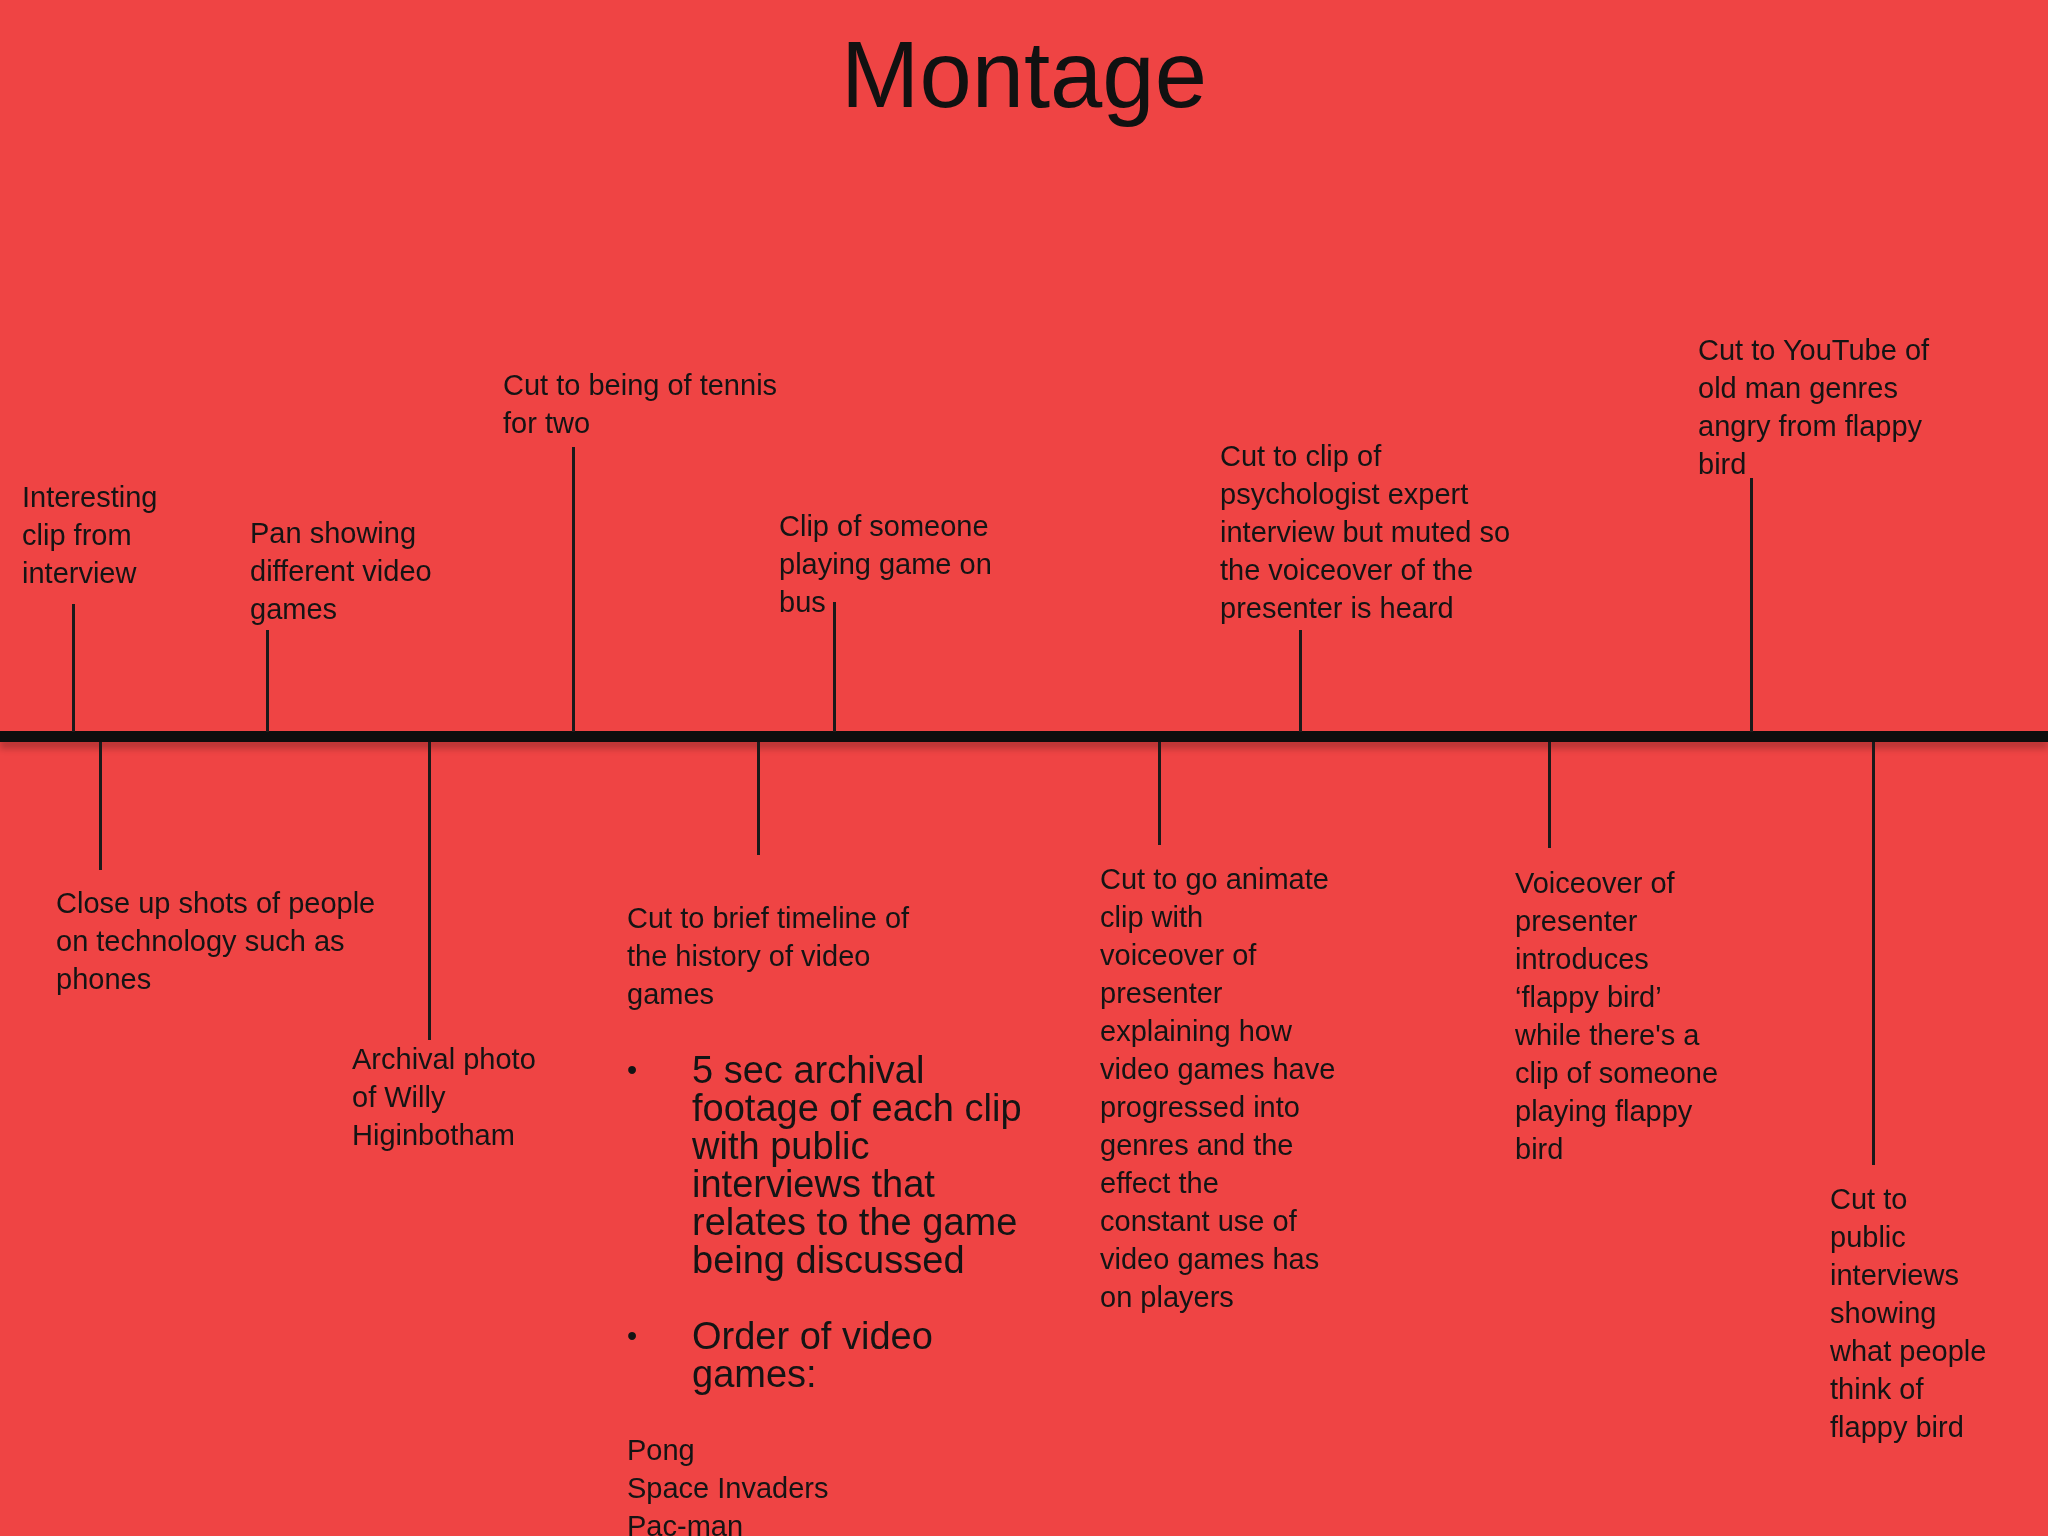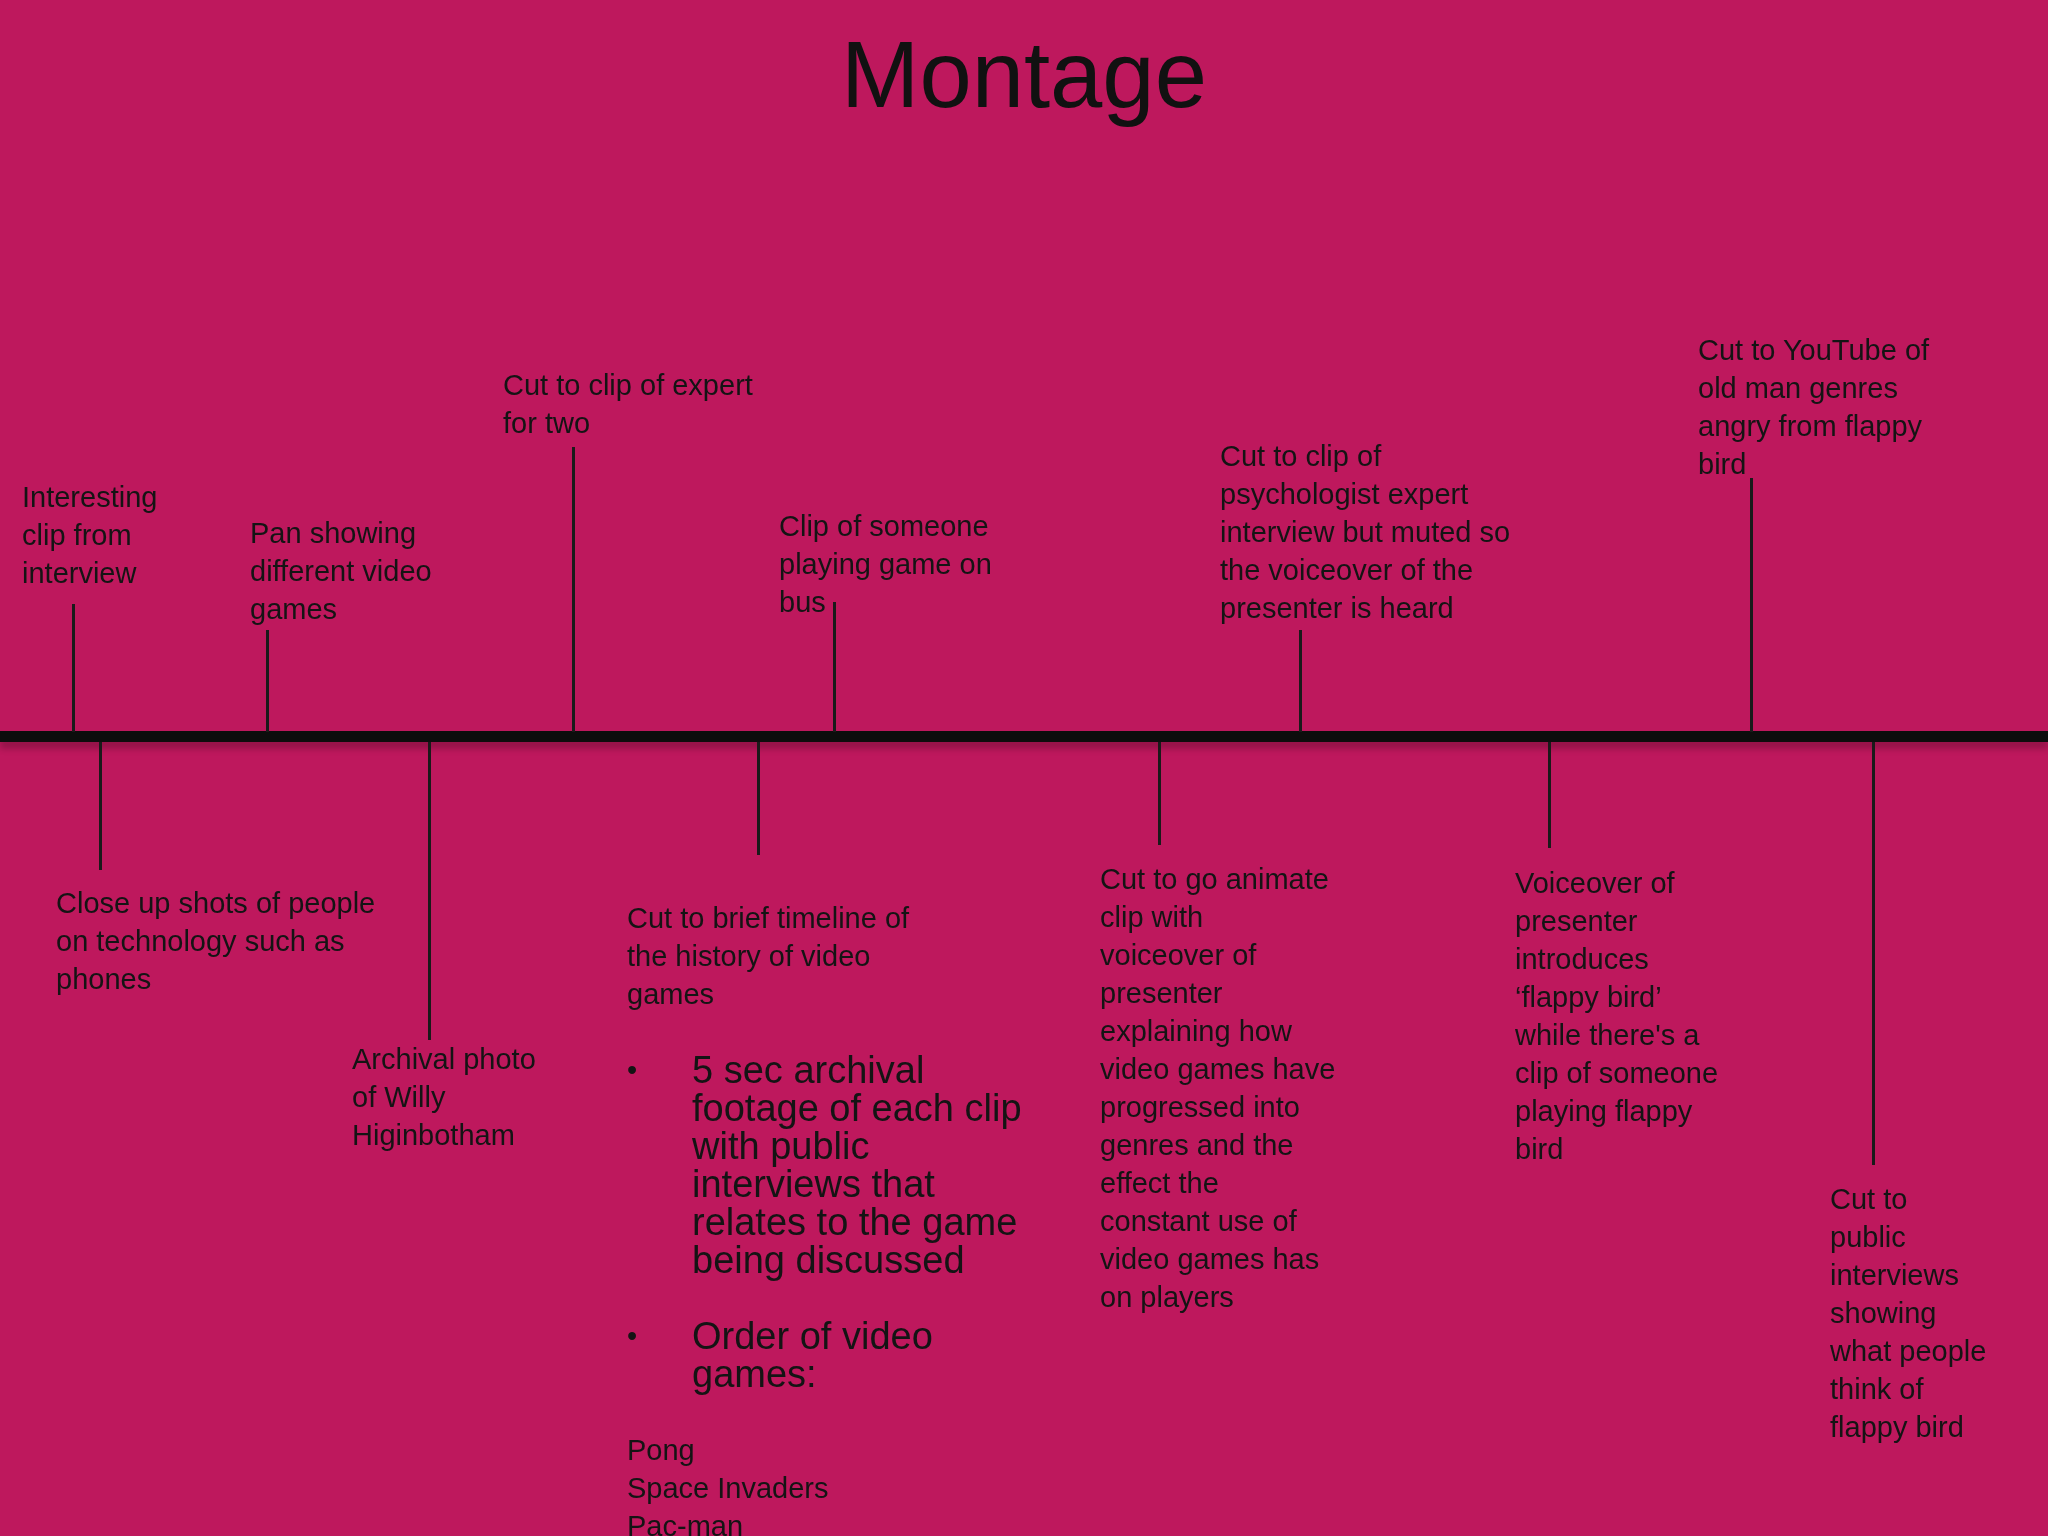--- a/index.html
+++ b/index.html
@@ -4,21 +4,21 @@
 <style>
   html, body {
     margin: 0;
     padding: 0;
     background: #ffffff;
   }
   .slide {
     position: relative;
     width: 2048px;
     height: 1536px;
-    background: #be185d;
+    background: #ef4444;
     overflow: hidden;
     font-family: "Liberation Sans", sans-serif;
     color: #141414;
   }
   .slide-title {
     position: absolute;
     top: 26px;
     left: 0;
     width: 100%;
     text-align: center;
@@ -116,21 +116,21 @@
   <div class="connector c-b4"></div>
   <div class="connector c-b5"></div>
   <div class="connector c-b6"></div>
 
   <div class="event-label l-interview">Interesting
 clip from
 interview</div>
   <div class="event-label l-pan">Pan showing
 different video
 games</div>
-  <div class="event-label l-tennis">Cut to clip of expert
+  <div class="event-label l-tennis">Cut to being of tennis
 for two</div>
   <div class="event-label l-bus">Clip of someone
 playing game on
 bus</div>
   <div class="event-label l-psych">Cut to clip of
 psychologist expert
 interview but muted so
 the voiceover of the
 presenter is heard</div>
   <div class="event-label l-youtube">Cut to YouTube of

